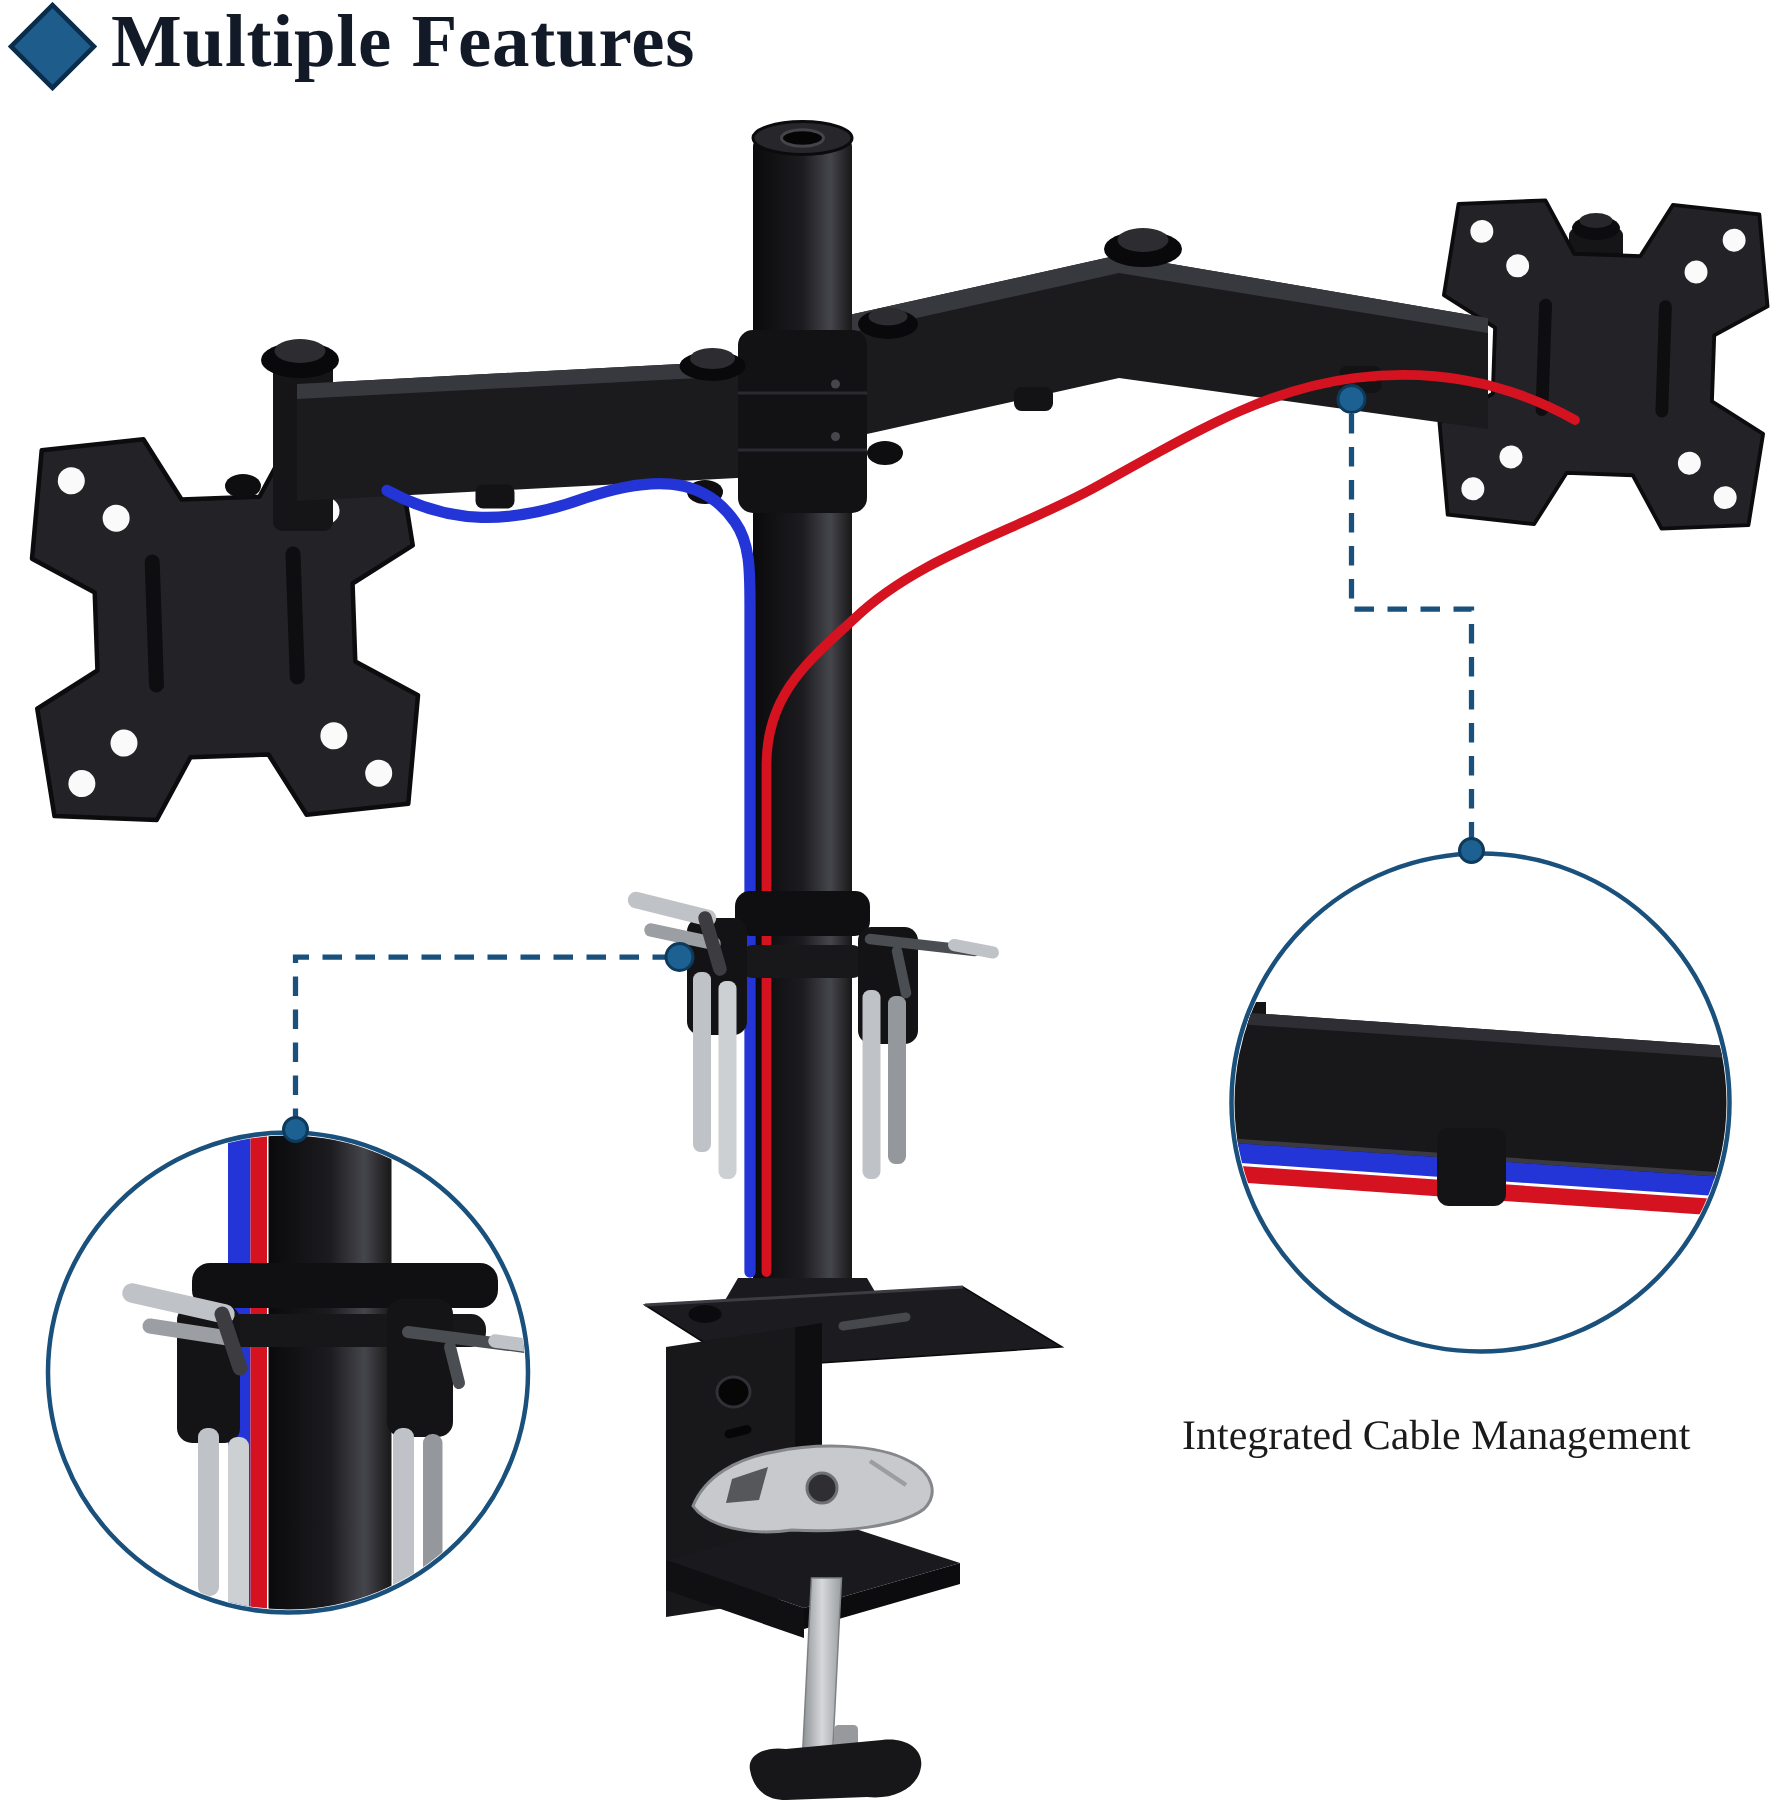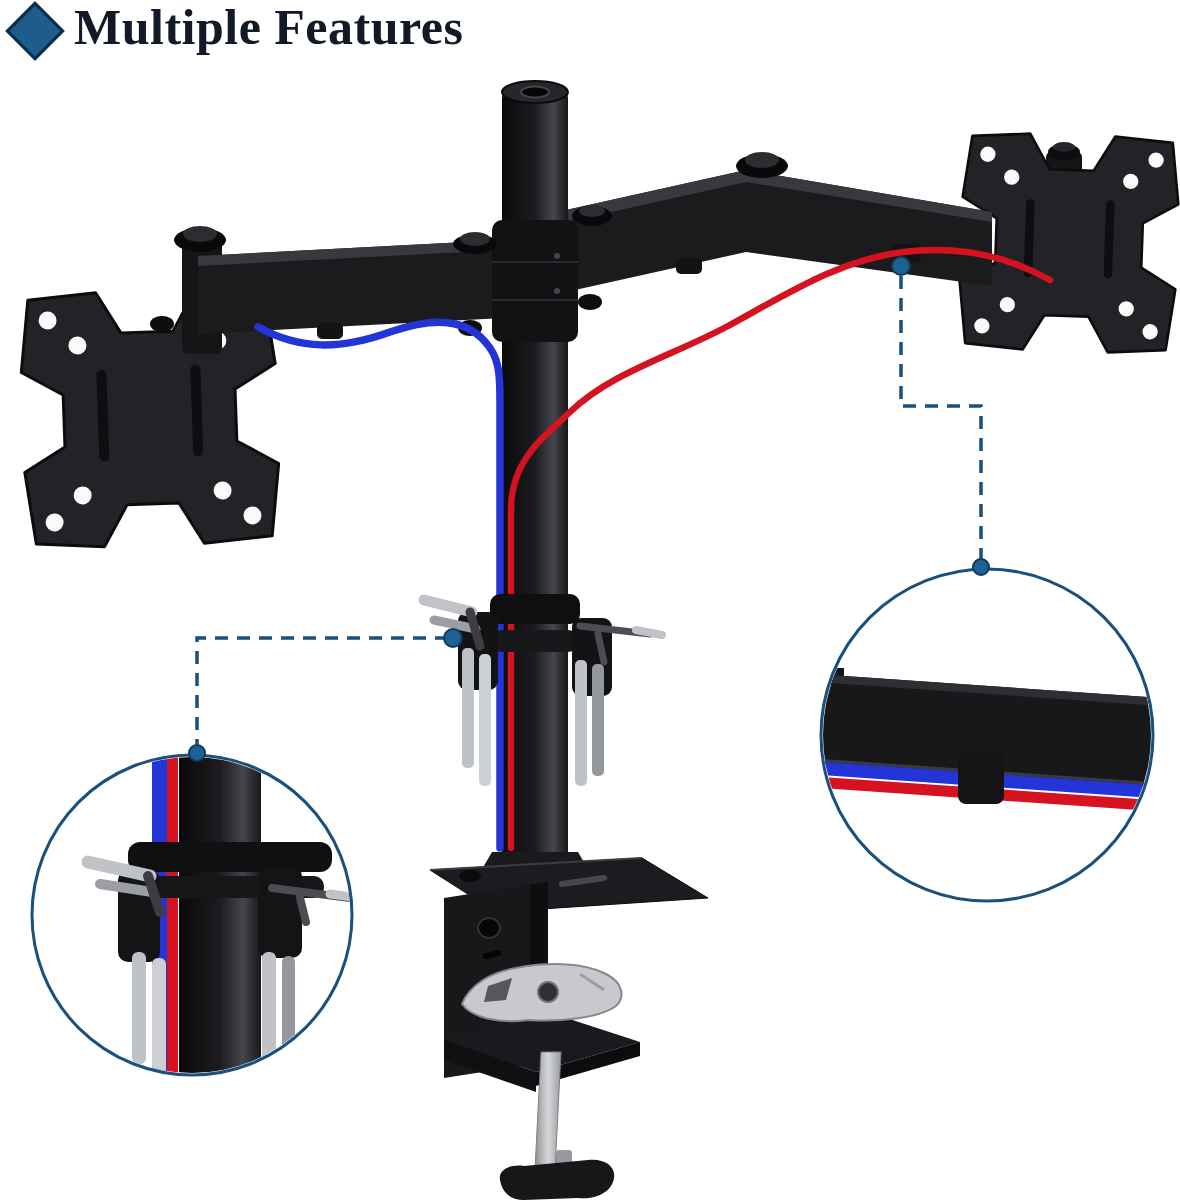--- a/index.html
+++ b/index.html
@@ -219,13 +219,14 @@
       <circle class="inset-ring" cx="987" cy="735" r="166"></circle>
       <circle class="ann-dot" cx="981" cy="567" r="8"></circle>
     </g>
   </svg>
 
   <div class="header">
     <span class="diamond"></span>
     <h1 class="title">Multiple Features</h1>
   </div>
 
+  <div class="caption cable">Integrated Cable Management</div>
 </div>
 
 </body></html>

